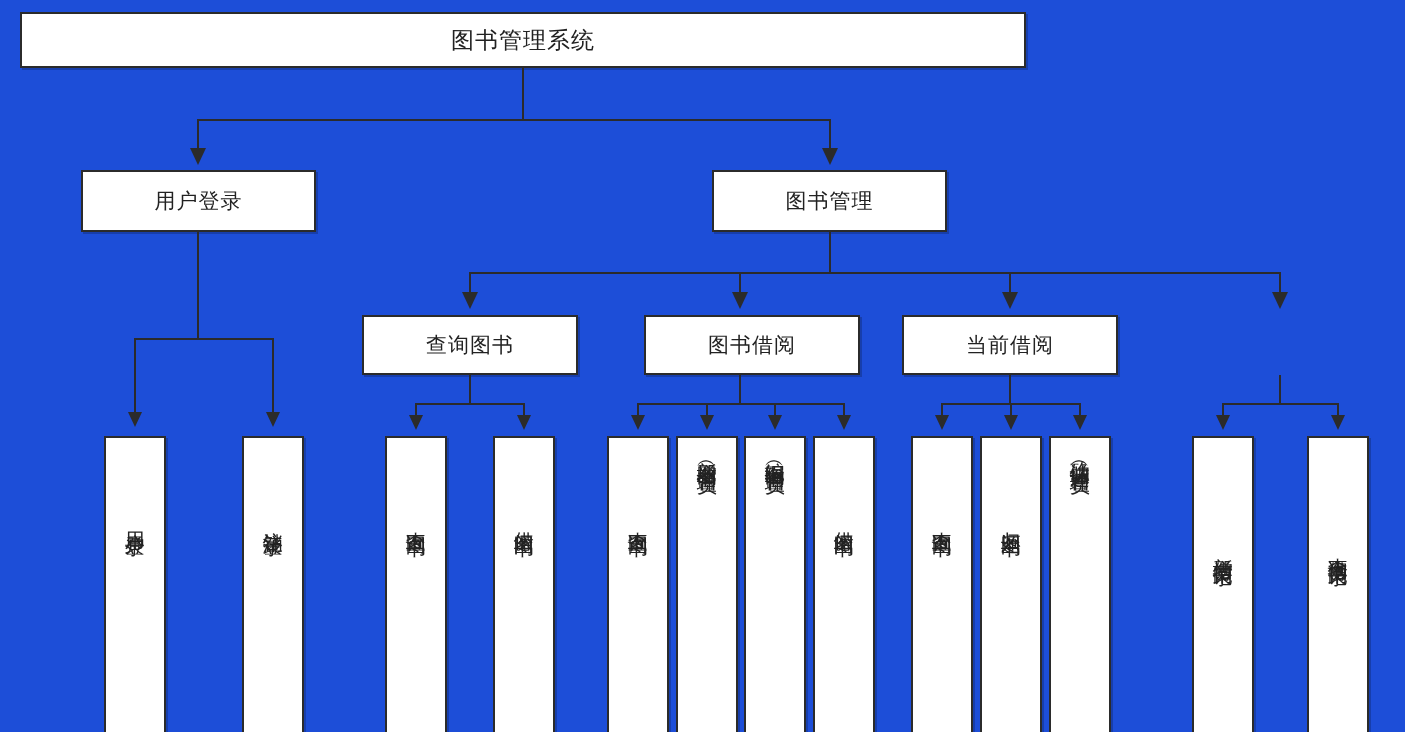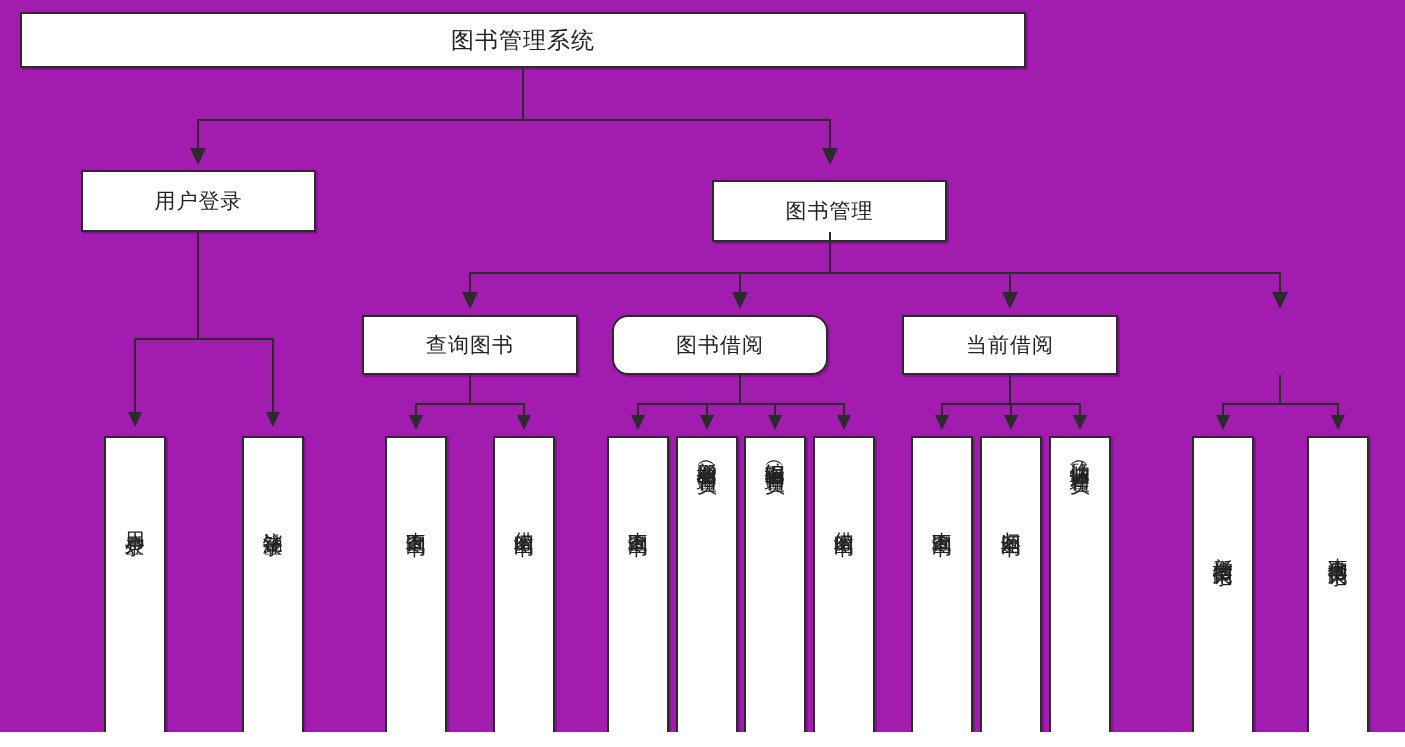--- a/index.html
+++ b/index.html
@@ -5,21 +5,21 @@
 <style>
   html,body{margin:0;padding:0;background:#ffffff;}
   body{
     font-family:"DejaVu Sans","Liberation Sans",sans-serif;
     color:#1a1a1a;
   }
   #canvas{
     position:relative;
     width:1405px;
     height:732px;
-    background:#a21caf;
+    background:#1d4ed8;
     overflow:hidden;
   }
   
   .node{
     position:absolute;
     box-sizing:border-box;
     background:#ffffff;
     border:2px solid #2b2b2b;
     display:flex;
     align-items:center;
@@ -104,21 +104,21 @@
   <div class="ln h" style="left:197px;top:119px;width:633px;"></div>
 
   <div class="ln v" style="left:197px;top:119px;height:31px;"></div>
   <div class="arrow" style="left:190px;top:148px;"></div>
   <div class="ln v" style="left:829px;top:119px;height:31px;"></div>
   <div class="arrow" style="left:822px;top:148px;"></div>
 
   <div class="node lvl2" style="left:81px;top:170px;width:235px;height:62px;">
     <span>用户登录</span>
   </div>
-  <div class="node lvl2" style="left:712px;top:180px;width:235px;height:62px;">
+  <div class="node lvl2" style="left:712px;top:170px;width:235px;height:62px;">
     <span>图书管理</span>
   </div>
 
   <div class="ln v" style="left:197px;top:232px;height:108px;"></div>
   <div class="ln h" style="left:134px;top:338px;width:138px;"></div>
   <div class="ln v" style="left:134px;top:338px;height:78px;"></div>
   <div class="arrow sm" style="left:128px;top:412px;"></div>
   <div class="ln v" style="left:272px;top:338px;height:78px;"></div>
   <div class="arrow sm" style="left:266px;top:412px;"></div>
 
@@ -129,21 +129,21 @@
   <div class="ln v" style="left:739px;top:272px;height:23px;"></div>
   <div class="arrow" style="left:732px;top:292px;"></div>
   <div class="ln v" style="left:1009px;top:272px;height:23px;"></div>
   <div class="arrow" style="left:1002px;top:292px;"></div>
   <div class="ln v" style="left:1279px;top:272px;height:23px;"></div>
   <div class="arrow" style="left:1272px;top:292px;"></div>
 
   <div class="node lvl3" style="left:362px;top:315px;width:216px;height:60px;">
     <span>查询图书</span>
   </div>
-  <div class="node lvl3" style="left:612px;top:315px;width:216px;height:60px;border-radius:16px;">
+  <div class="node lvl3" style="left:644px;top:315px;width:216px;height:60px;">
     <span>图书借阅</span>
   </div>
   <div class="node lvl3" style="left:902px;top:315px;width:216px;height:60px;align-items:center;">
     <span>当前借阅</span>
   </div>
 
   <div class="ln v" style="left:469px;top:375px;height:30px;"></div>
   <div class="ln h" style="left:415px;top:403px;width:110px;"></div>
   <div class="ln v" style="left:415px;top:403px;height:16px;"></div>
   <div class="arrow sm" style="left:409px;top:415px;"></div>

